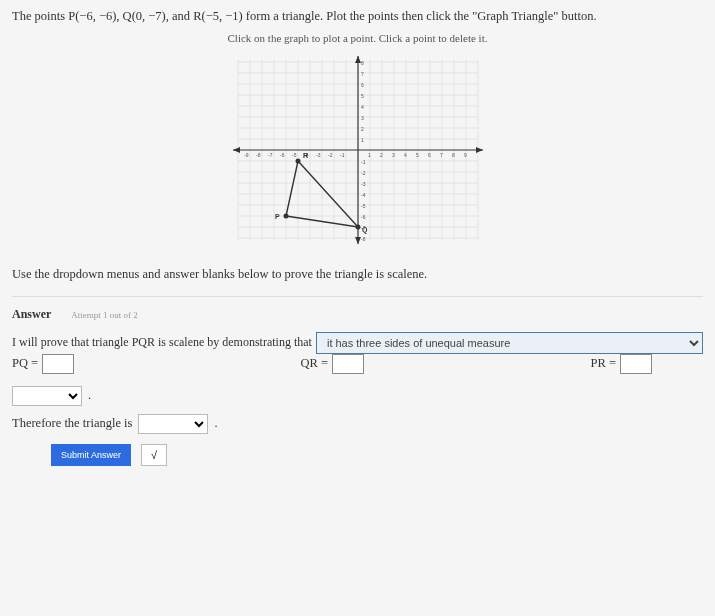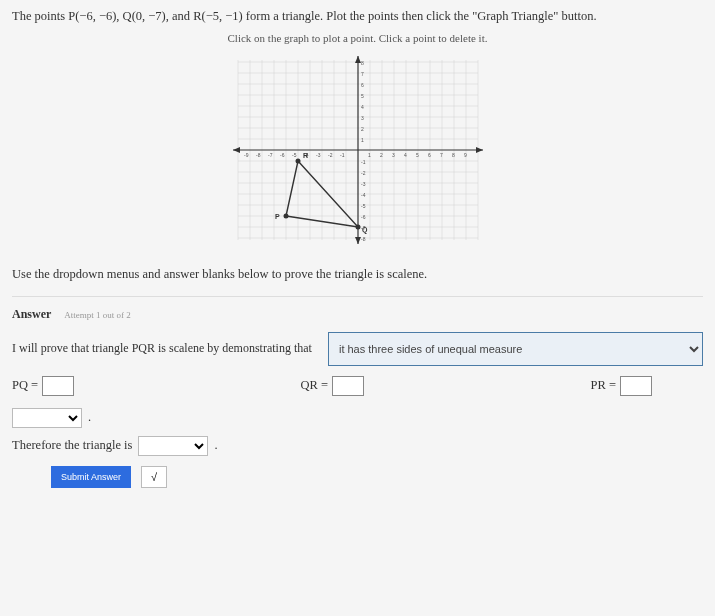--- a/index.html
+++ b/index.html
@@ -11,23 +11,23 @@
 .grid { position: absolute; inset: 0; }
 .grid line { stroke: #d0d0d0; stroke-width: 0.5; }
 .grid line.axis { stroke: #333; stroke-width: 1.2; }
 .grid .arrow { fill: #333; }
 .grid text { font-size: 5px; fill: #555; font-family: sans-serif; }
 .grid .tri { fill: none; stroke: #333; stroke-width: 1.4; }
 .grid .pt { fill: #333; }
 .grid .ptlabel { font-size: 7px; fill: #333; font-family: sans-serif; font-weight: bold; }
 .section-text { font-size: 12.5px; margin: 17px 0 14px; }
 .answer-head { font-size: 12px; margin-bottom: 10px; }
-.answer-head .attempt { font-size: 9px; color: #999; margin-left: 10px; }
-.proof-line { font-size: 12px; margin-bottom: 10px; display: flex; align-items: center; flex-wrap: wrap; gap: 16px; justify-content: flex-end; }
-.dd-long { flex: 1; min-width: 300px; height: 34px; border: 1px solid #4a7ba6; background: #eaf0f6; font-size: 11px; padding: 2px 6px; color: #444; }
+.answer-head .attempt { font-size: 9px; color: #999; margin-left: 17px; }
+.proof-line { font-size: 12px; display: flex; align-items: center; flex-wrap: wrap; gap: 4px; justify-content: flex-end; }
+.dd-long { flex: 1; min-width: 300px; height: 22px; border: 1px solid #4a7ba6; background: #eaf0f6; font-size: 11px; padding: 2px 6px; color: #444; }
 .sides-row { display: flex; justify-content: space-between; align-items: center; margin-bottom: 12px; font-size: 12.5px; max-width: 640px; }
 .side-item { display: flex; align-items: center; gap: 4px; }
 .ans-box { width: 32px; height: 20px; border: 1px solid #888; background: #fff; display: inline-block; }
 .stmt-line { font-size: 12.5px; margin-bottom: 8px; display: flex; align-items: center; gap: 6px; }
 .dd-small { width: 70px; height: 20px; border: 1px solid #bbb; background: #fff; font-size: 10px; padding: 1px 3px; }
 .btn-row { display: flex; align-items: center; gap: 10px; margin-top: 10px; padding-left: 39px; }
 .submit-btn { background: #2d6cdf; color: #fff; border: none; padding: 6px 10px; font-size: 9px; font-family: sans-serif; cursor: pointer; }
 .sqrt-btn { width: 26px; height: 22px; border: 1px solid #bbb; background: #fff; font-size: 11px; cursor: pointer; display:flex; align-items:center; justify-content:center; }
 hr.sep { border: none; border-top: 1px solid #ddd; margin: 6px 0 10px; }
 </style>

